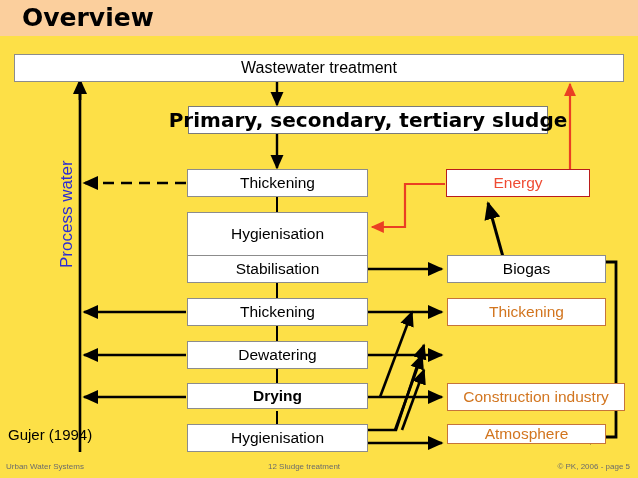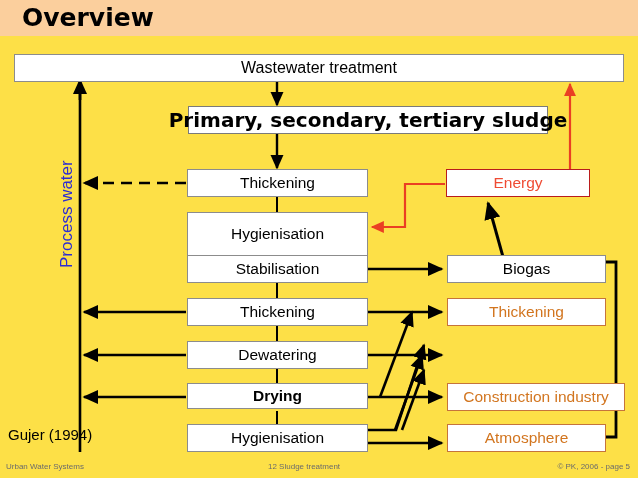--- a/index.html
+++ b/index.html
@@ -220,21 +220,21 @@
 
   <div class="box orange" style="left:447px; top:298px; width:159px; height:28px;">
     <span>Thickening</span>
   </div>
 
 
   <div class="box orange" style="left:447px; top:383px; width:178px; height:28px;">
     <span>Construction industry</span>
   </div>
 
-  <div class="box orange" style="left:447px; top:424px; width:159px; height:28px;">
+  <div class="box orange" style="left:447px; top:424px; width:159px; height:20px;">
     <span>Atmosphere</span>
   </div>
 
   <div class="proc-water" style="left:57px; top:268px;">Process water</div>
 
   <div class="citation">Gujer (1994)</div>
 
   <div class="footer-item footer-left">Urban Water Systems</div>
   <div class="footer-item footer-mid">12  Sludge treatment</div>
   <div class="footer-item footer-right">© PK, 2006 - page 5</div>

